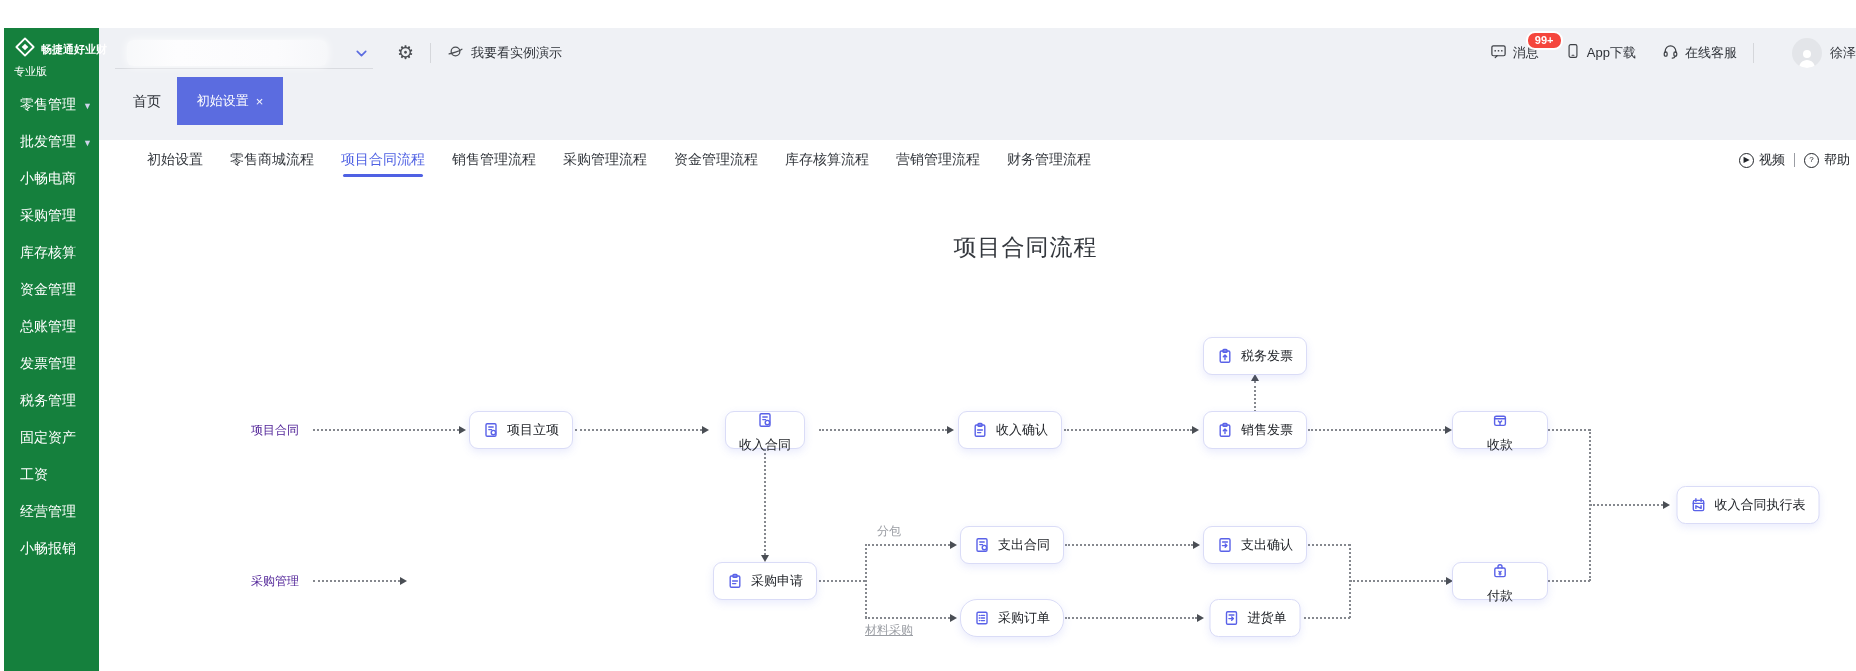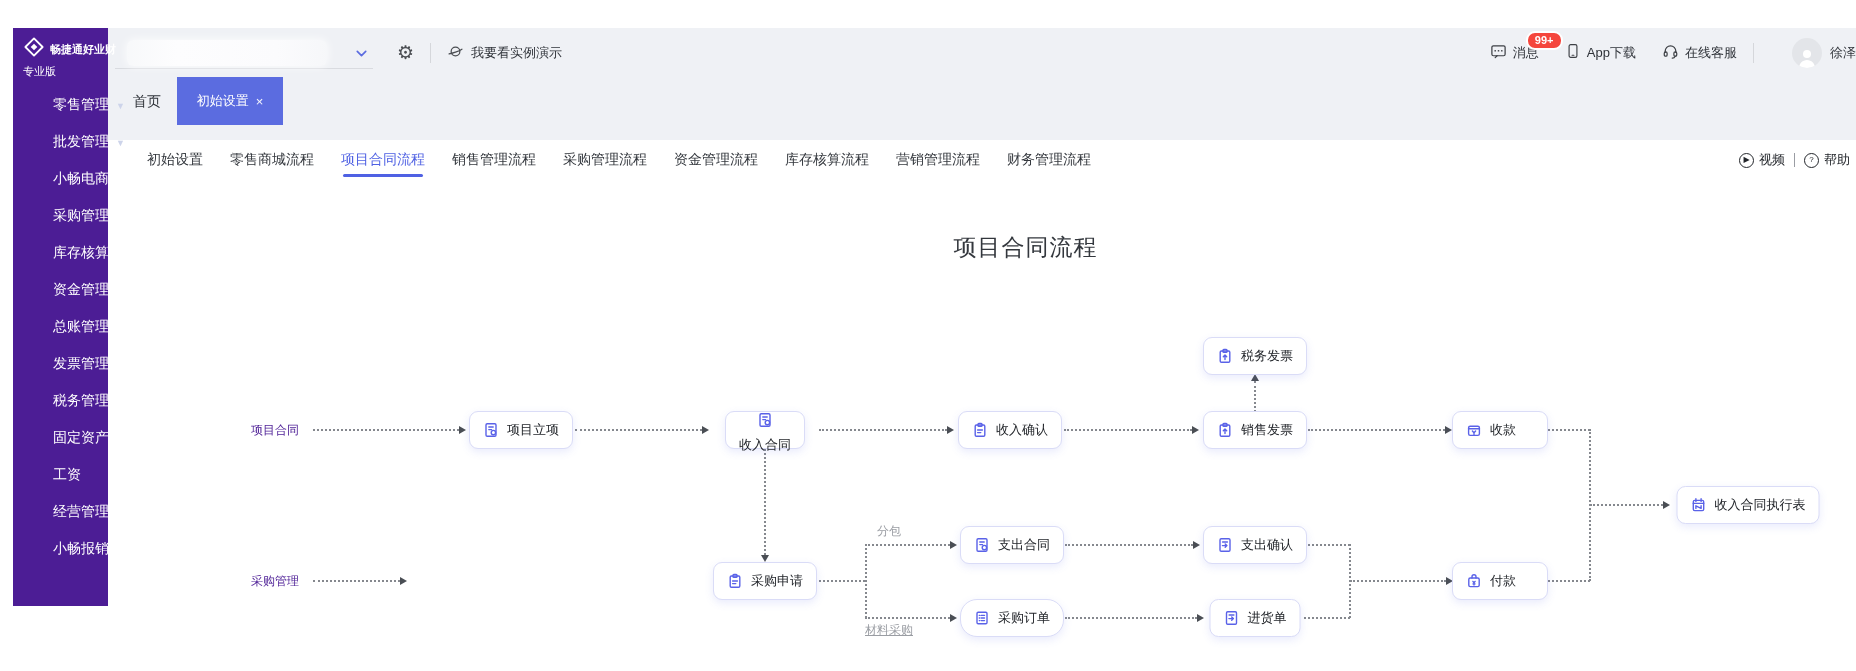--- a/index.html
+++ b/index.html
@@ -1,26 +1,26 @@
 <!DOCTYPE html>
 <html><head>
 <meta charset="utf-8">
 <style>
   * { box-sizing: border-box; margin: 0; padding: 0; }
   html,body { width:1856px; height:671px; overflow:hidden; }
   body { font-family:"Liberation Sans","DejaVu Sans",sans-serif; background:#fff; position:relative; color:#2e3238; }
 
   
-  .sidebar { position:absolute; left:13px; top:28px; width:95px; height:578px; background:#4c1d95; z-index:5; }
+  .sidebar { position:absolute; left:4px; top:28px; width:95px; height:643px; background:#15803d; z-index:5; }
   .logo-block { padding:8px 0 4px 10px; height:50px; position:relative; }
   .logo-row { display:flex; align-items:center; gap:5px; }
   .logo-title { color:#fff; font-size:11px; font-weight:bold; white-space:nowrap; }
   .logo-sub { color:#fff; font-size:11px; margin-top:2px; }
   .menu { margin-top:8px; }
-  .menu-item { height:37px; line-height:37px; padding-left:40px; color:#fff; font-size:14px; white-space:nowrap; cursor:pointer; }
+  .menu-item { height:37px; line-height:37px; padding-left:16px; color:#fff; font-size:14px; white-space:nowrap; cursor:pointer; }
   .menu-item .caret { font-size:9px; margin-left:7px; color:#cdd4ea; }
 
   
   .top-strip { position:absolute; left:0; top:0; width:1856px; height:28px; background:#ffffff; }
   .top-zone { position:absolute; left:95px; top:28px; width:1761px; height:112px; background:#eff1f5; }
 
   .topbar { position:absolute; left:0; top:0; width:1761px; height:49px; display:flex; align-items:center; padding:0 0 0 20px; }
   .org-select { position:relative; width:258px; height:32px; border-bottom:1px solid #d9dbe0; display:flex; align-items:center; cursor:pointer; }
   .blur-block { position:absolute; left:12px; top:3px; width:200px; height:26px; border-radius:6px;
     background:linear-gradient(90deg, rgba(255,255,255,.55), #fdfdfe 25%, #fbfbfd 75%, rgba(255,255,255,.45));
@@ -55,21 +55,21 @@
   .sr-item { display:flex; align-items:center; gap:5px; cursor:pointer; }
   .sr-div { width:1px; height:14px; background:#9a9da3; }
 
   .flow-title { position:absolute; left:50px; top:92px; width:1761px; text-align:center; font-size:23px; color:#33373d; letter-spacing:1px; }
 
   
   .lane-label { position:absolute; transform:translate(-50%,-50%); font-size:12px; color:#4c1d95; white-space:nowrap; }
   .node { position:absolute; transform:translate(-50%,-50%); height:38px; background:#fff;
     border:1px solid #dadcf7; border-radius:9px; box-shadow:0 3px 8px rgba(99,110,232,.14);
     display:flex; align-items:center; gap:8px; padding:0 13px; font-size:13px; color:#23262b; white-space:nowrap; cursor:pointer; }
-  .node.wide { min-width:96px; justify-content:flex-start; }
+  .node.wide { min-width:96px; justify-content:flex-start;flex-direction:column; }
   .nicon { width:16px; height:16px; flex:none; }
   .h-line { position:absolute; border-top:2px dotted #85888e; height:0; }
   .v-line { position:absolute; border-left:2px dotted #85888e; width:0; }
   .arr-r { position:absolute; width:0; height:0; border-top:4px solid transparent; border-bottom:4px solid transparent; border-left:7px solid #4a4e54; }
   .arr-u { position:absolute; width:0; height:0; border-left:4px solid transparent; border-right:4px solid transparent; border-bottom:7px solid #4a4e54; }
   .arr-d { position:absolute; width:0; height:0; border-left:4px solid transparent; border-right:4px solid transparent; border-top:7px solid #4a4e54; }
   .edge-label { position:absolute; font-size:12px; color:#9a9da3; white-space:nowrap; }
 </style>
 </head>
 <body>

